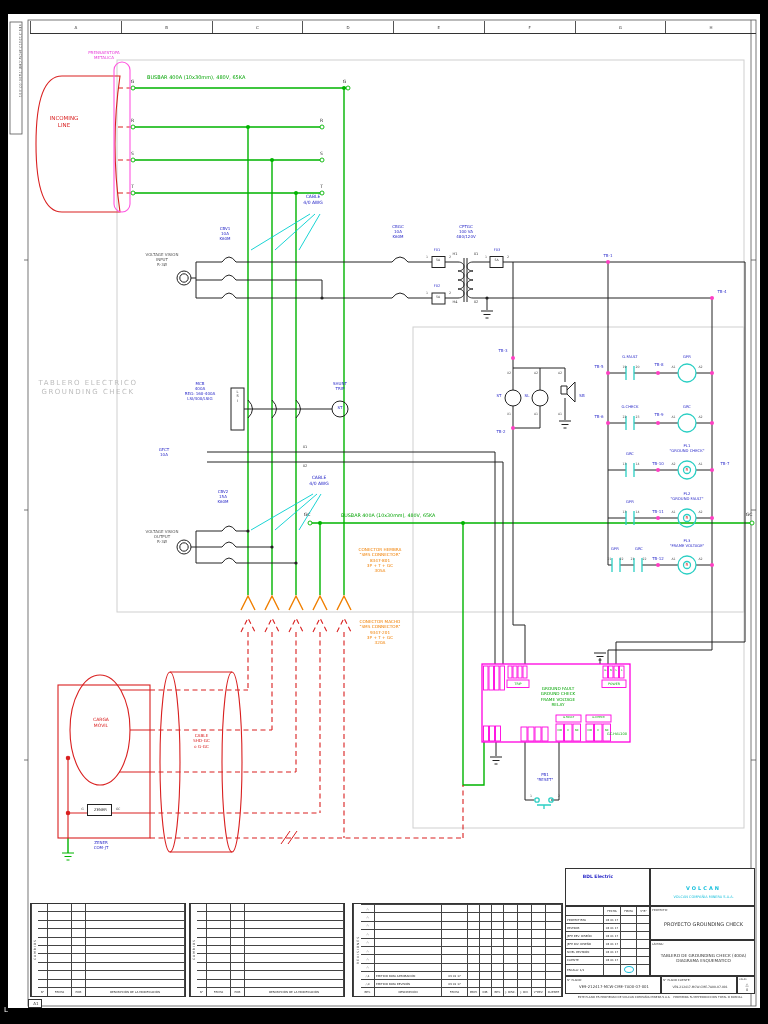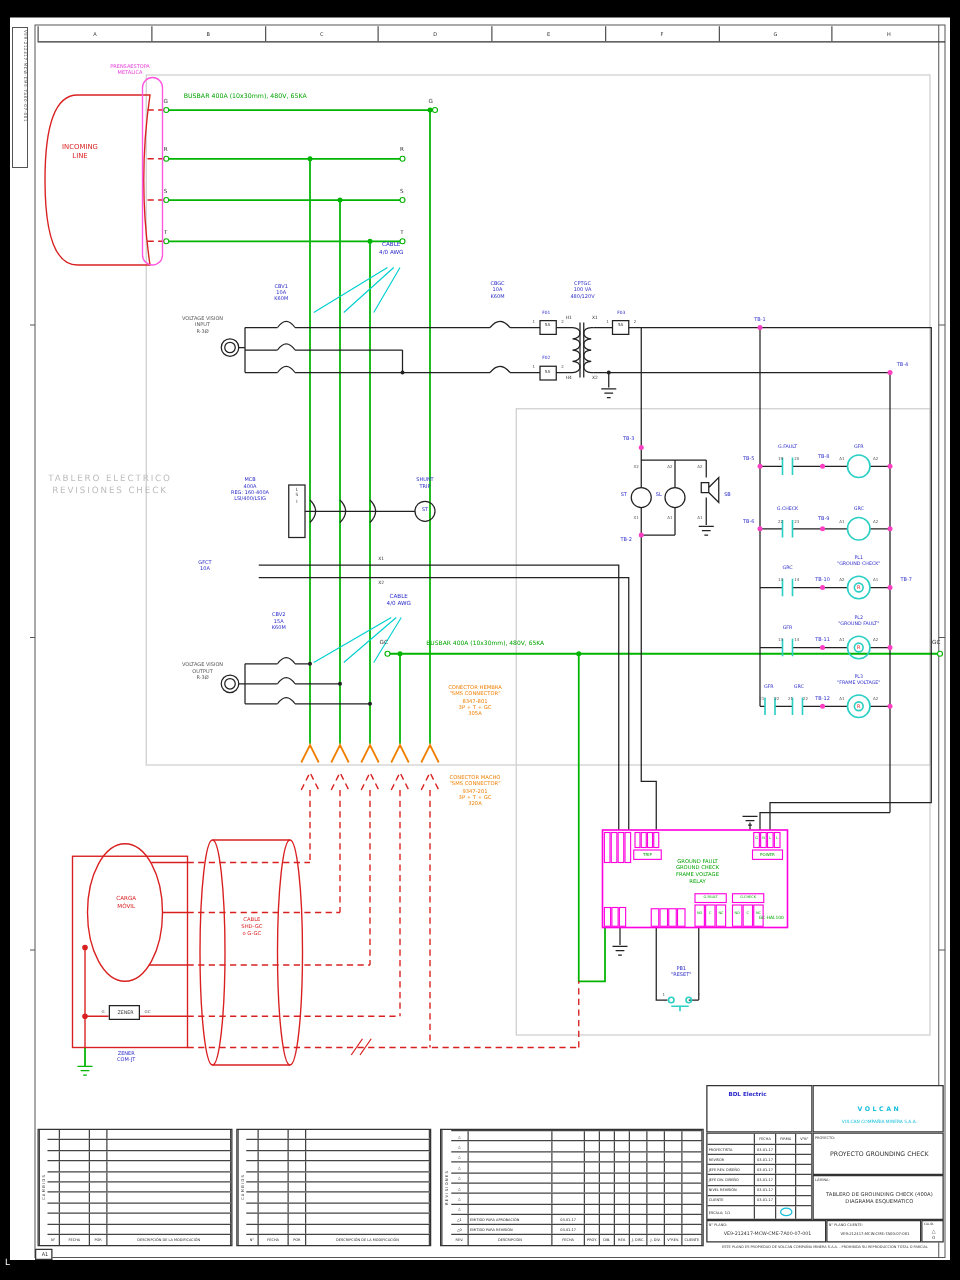--- a/index.html
+++ b/index.html
@@ -309,21 +309,21 @@
   <div class="lbl s32" style="left:489.5px;top:258px;width:14px">5A</div>
   <div class="lbl gray s32" style="left:483px;top:255px;width:6px">1</div>
   <div class="lbl gray s32" style="left:505px;top:255px;width:6px">2</div>
   <div class="lbl s35" style="left:450px;top:252px;width:10px">H1</div>
   <div class="lbl s35" style="left:471px;top:252px;width:10px">X1</div>
   <div class="lbl s35" style="left:450px;top:300px;width:10px">H4</div>
   <div class="lbl s35" style="left:471px;top:300px;width:10px">X2</div>
   <div class="lbl tbl s4" style="left:600px;top:253px;width:16px">TB-1</div>
   <div class="lbl tbl s4" style="left:714px;top:289px;width:16px">TB-4</div>
   <div class="lbl wm s7" style="left:28px;top:379px;width:120px">TABLERO ELECTRICO
-REVISIONES CHECK</div>
+GROUNDING CHECK</div>
   <div class="lbl blue s4" style="left:171px;top:381px;width:58px">MCB
 400A
 REG: 160-400A
 LSI/400/LSIG</div>
   <div class="lbl s35" style="left:231.5px;top:390px;width:12px">L
 S
 I</div>
   <div class="lbl blue s4" style="left:324px;top:381px;width:32px">SHUNT
 TRIP</div>
   <div class="lbl blue s4" style="left:333.5px;top:405px;width:13px">ST</div>

